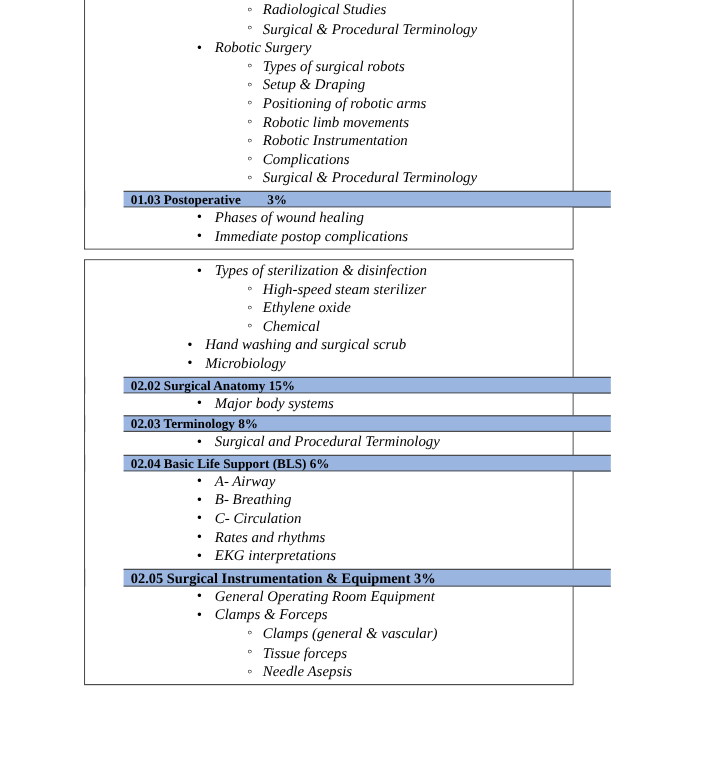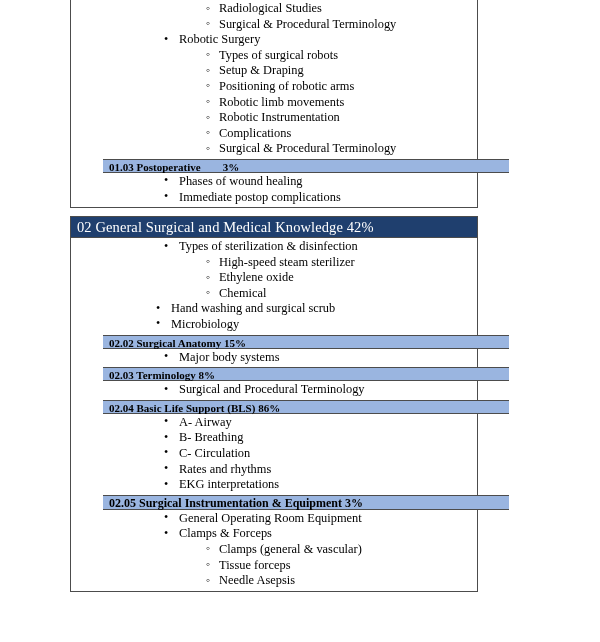--- a/index.html
+++ b/index.html
@@ -71,20 +71,21 @@
     font-size: 12px;
     line-height: 15px;
     height: 15px;
   }
   .band-minor .gapnum { padding-left: 22px; }
 
   
   .body-cell {
     padding: 1px 0 2px 0;
     background: #ffffff;
+    font-style: italic;
   }
   .body-cell.pad-bottom { }
 
   ul.lvl {
     list-style: none;
     margin: 0;
     padding: 0;
   }
   li.item {
     position: relative;
@@ -153,21 +154,20 @@
       <ul class="lvl" id="t1-sec-list">
           <li class="item l1"><span>Phases of wound healing</span></li>
           <li class="item l1"><span>Immediate postop complications</span></li>
         </ul>
     </div>
 
   </div>
 
   <div class="doc-table" id="table-two">
 
-    <div class="row band-major">02 General Surgical and Medical Knowledge 42%</div>
 
     <div id="t2-sections">
         <div class="row body-cell">
           <ul class="lvl">
             <li class="item l1"><span>Types of sterilization &amp; disinfection</span></li>
             <li class="item l2"><span>High-speed steam sterilizer</span></li>
             <li class="item l2"><span>Ethylene oxide</span></li>
             <li class="item l2"><span>Chemical</span></li>
             <li class="item l1b"><span>Hand washing and surgical scrub</span></li>
             <li class="item l1b"><span>Microbiology</span></li>
@@ -178,21 +178,21 @@
           <ul class="lvl">
             <li class="item l1"><span>Major body systems</span></li>
           </ul>
         </div>
         <div class="row band-minor"><span>02.03 Terminology 8%</span></div>
         <div class="row body-cell pad-bottom">
           <ul class="lvl">
             <li class="item l1"><span>Surgical and Procedural Terminology</span></li>
           </ul>
         </div>
-        <div class="row band-minor"><span>02.04 Basic Life Support (BLS) 86%</span></div>
+        <div class="row band-minor"><span>02.04 Basic Life Support (BLS) 6%</span></div>
         <div class="row body-cell">
           <ul class="lvl">
             <li class="item l1"><span>A- Airway</span></li>
             <li class="item l1"><span>B- Breathing</span></li>
             <li class="item l1"><span>C- Circulation</span></li>
             <li class="item l1"><span>Rates and rhythms</span></li>
             <li class="item l1"><span>EKG interpretations</span></li>
           </ul>
         </div>
         <div class="row band-minor bigger"><span>02.05 Surgical Instrumentation &amp; Equipment 3%</span></div>

